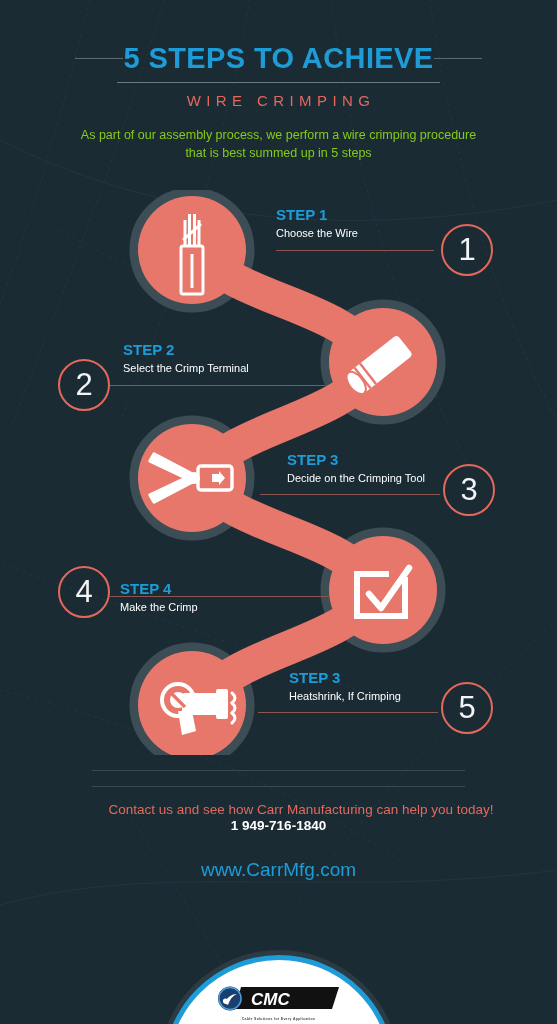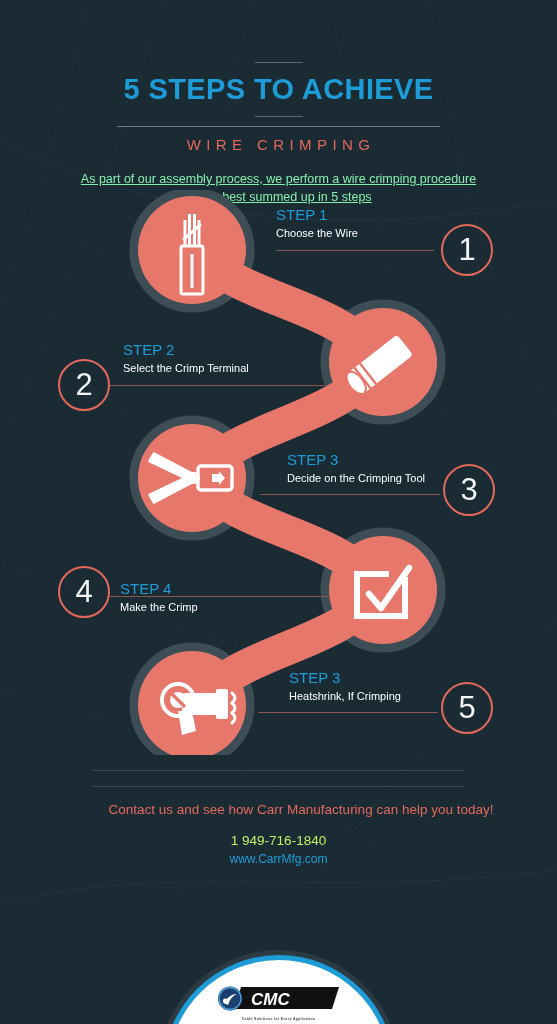--- a/index.html
+++ b/index.html
@@ -31,23 +31,21 @@
   .header {
     position: absolute;
     top: 0; left: 0;
     width: 557px;
     text-align: center;
   }
   .title-row {
     display: flex;
     align-items: center;
     justify-content: center;
-    gap: 12px;
-    padding-top: 62px;
-    flex-direction: column;
+    padding-top: 44px;
   }
   .title-rule {
     height: 1px;
     background: #5c6b74;
     flex: 0 0 auto;
     width: 48px;
   }
   .title-main {
     font-size: 29px;
     font-weight: bold;
@@ -68,41 +66,40 @@
     letter-spacing: 5.4px;
     color: #e4685c;
     font-weight: normal;
     padding-left: 5px;
   }
   .intro {
     margin: 17px auto 0 auto;
     width: 400px;
     font-size: 12.5px;
     line-height: 1.45;
-    color: #86efac;
-    text-decoration: underline;
+    color: #84cc16;
   }
 
   
   #flow {
     position: absolute;
     top: 190px;
     left: 0;
     width: 557px;
     height: 565px;
   }
 
   
   .step-label {
     position: absolute;
     color: #fff;
   }
   .step-title {
     font-size: 15px;
-    font-weight: normal;
+    font-weight: bold;
     color: #1e9cd7;
     line-height: 1.1;
     margin: 0;
   }
   .step-desc {
     font-size: 11px;
     color: #ffffff;
     margin-top: 3px;
     line-height: 1.2;
     white-space: nowrap;
@@ -154,27 +151,28 @@
     margin: 15px auto 0 auto;
   }
   .footer-cta {
     margin-top: 15px;
     font-size: 13.5px;
     color: #e4685c;
     font-weight: normal;
     padding-left: 45px;
   }
   .footer-phone {
-    margin-top: 16px;
+    margin-top: 1px;
     font-size: 13.5px;
-    color: #bef264;
+    color: #ffffff;
+    font-weight: bold;
   }
   .footer-web {
-    margin-top: 4px;
-    font-size: 12px;
+    margin-top: 26px;
+    font-size: 19px;
     color: #1e9cd7;
   }
 
   
   .logo-badge {
     position: absolute;
     left: 50%;
     transform: translateX(-50%);
     top: 955px;
     width: 232px;

